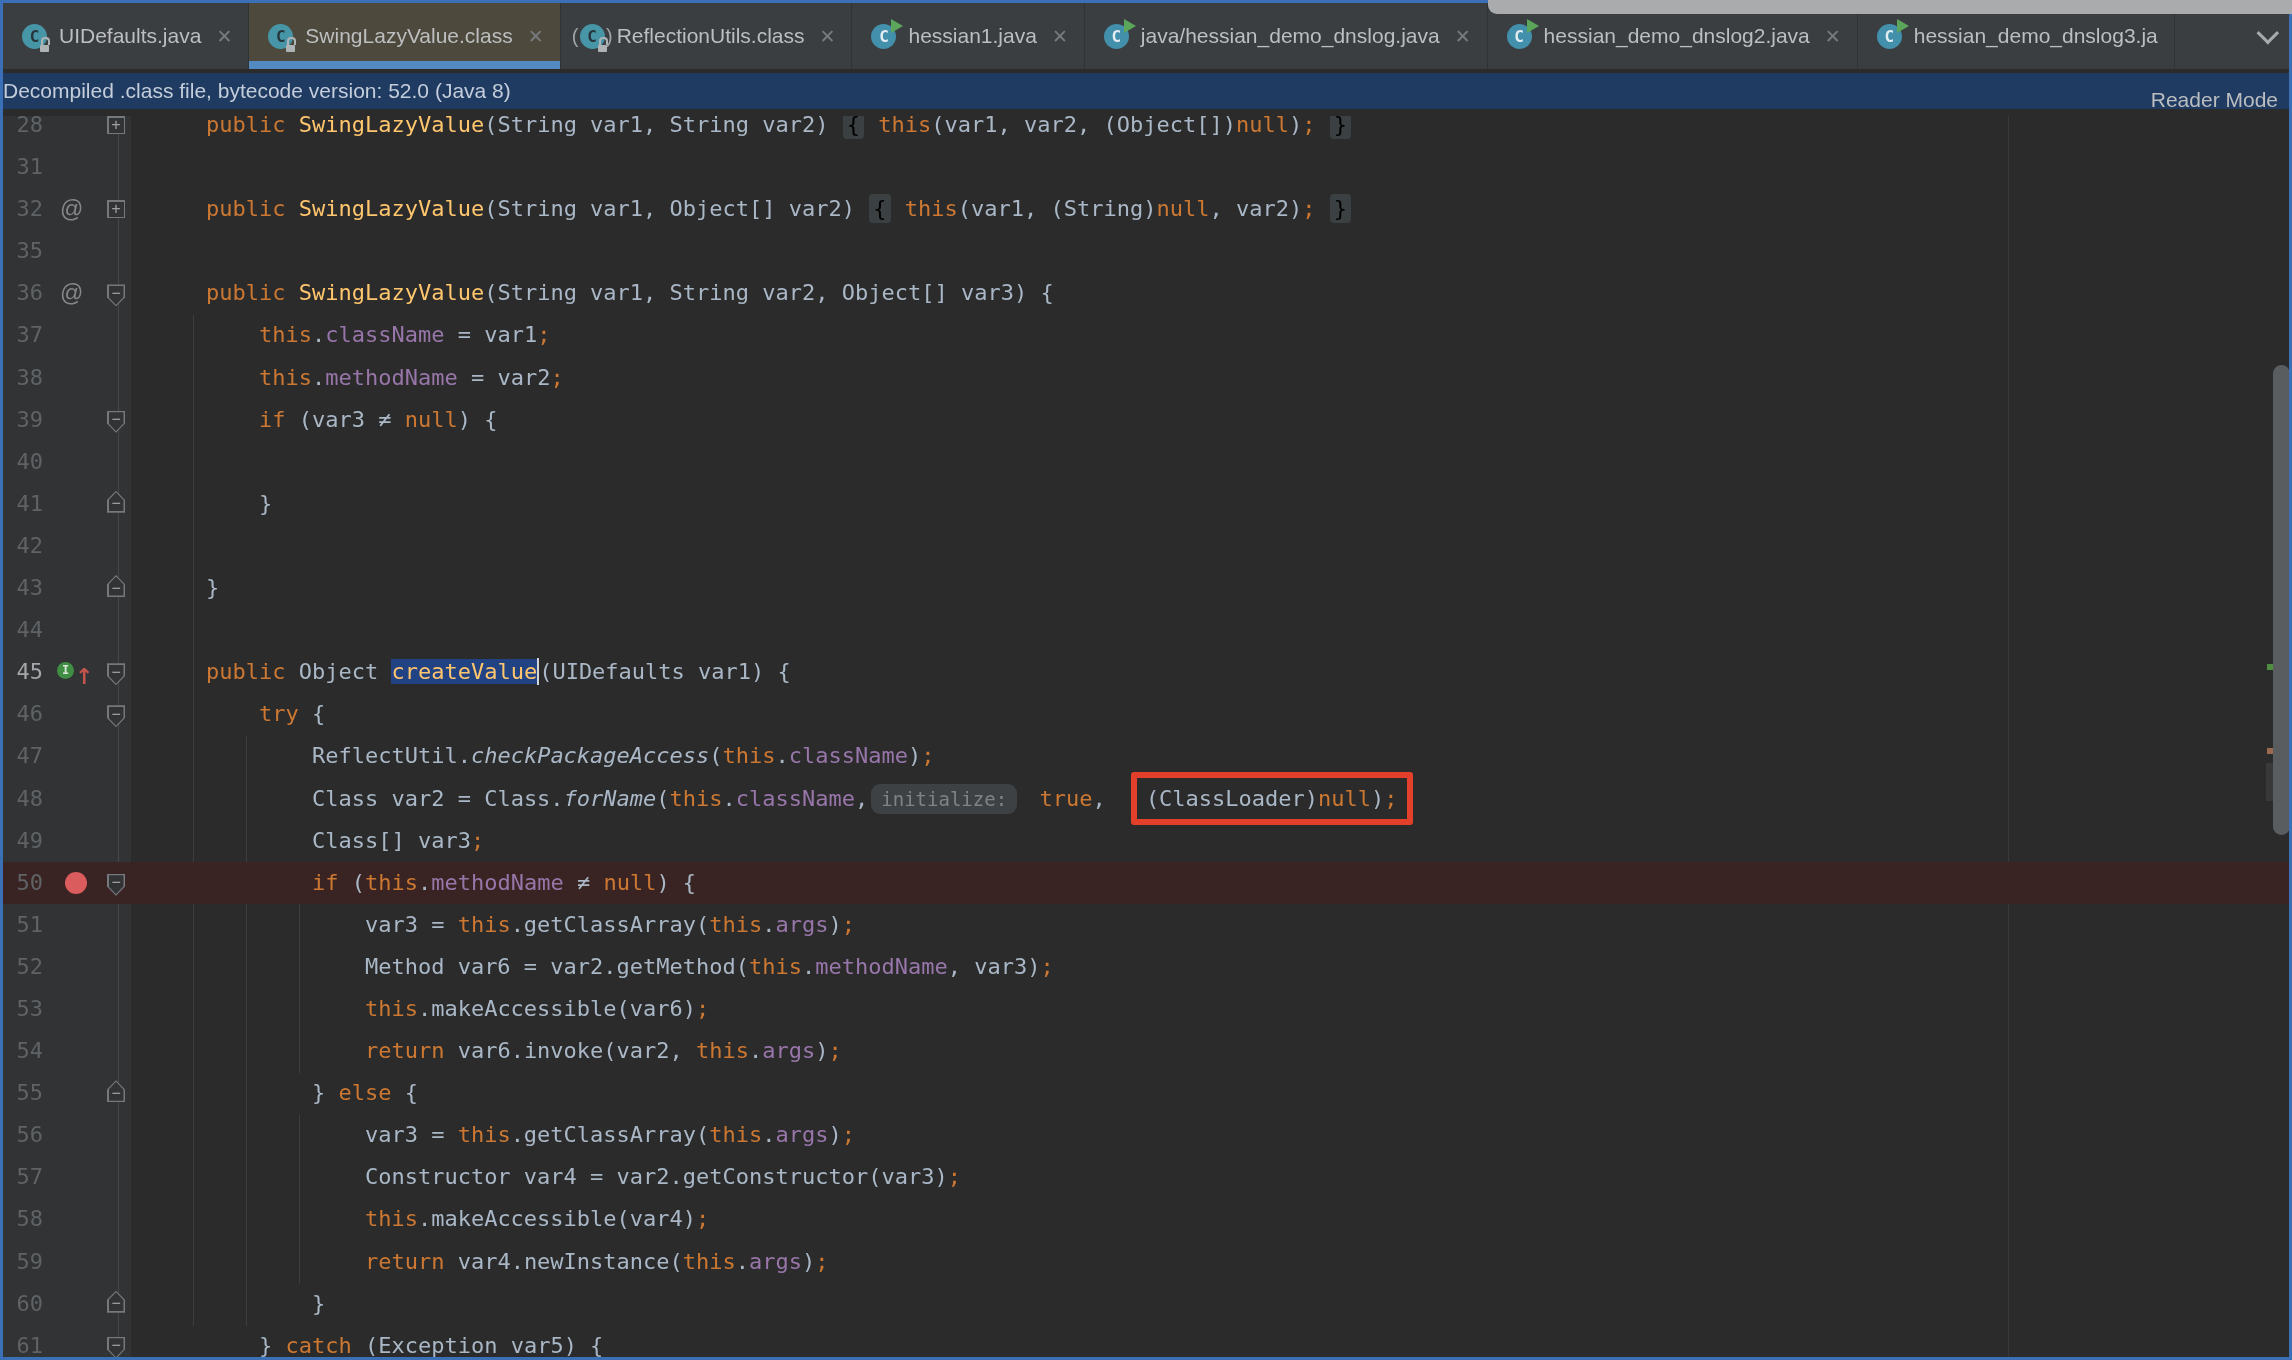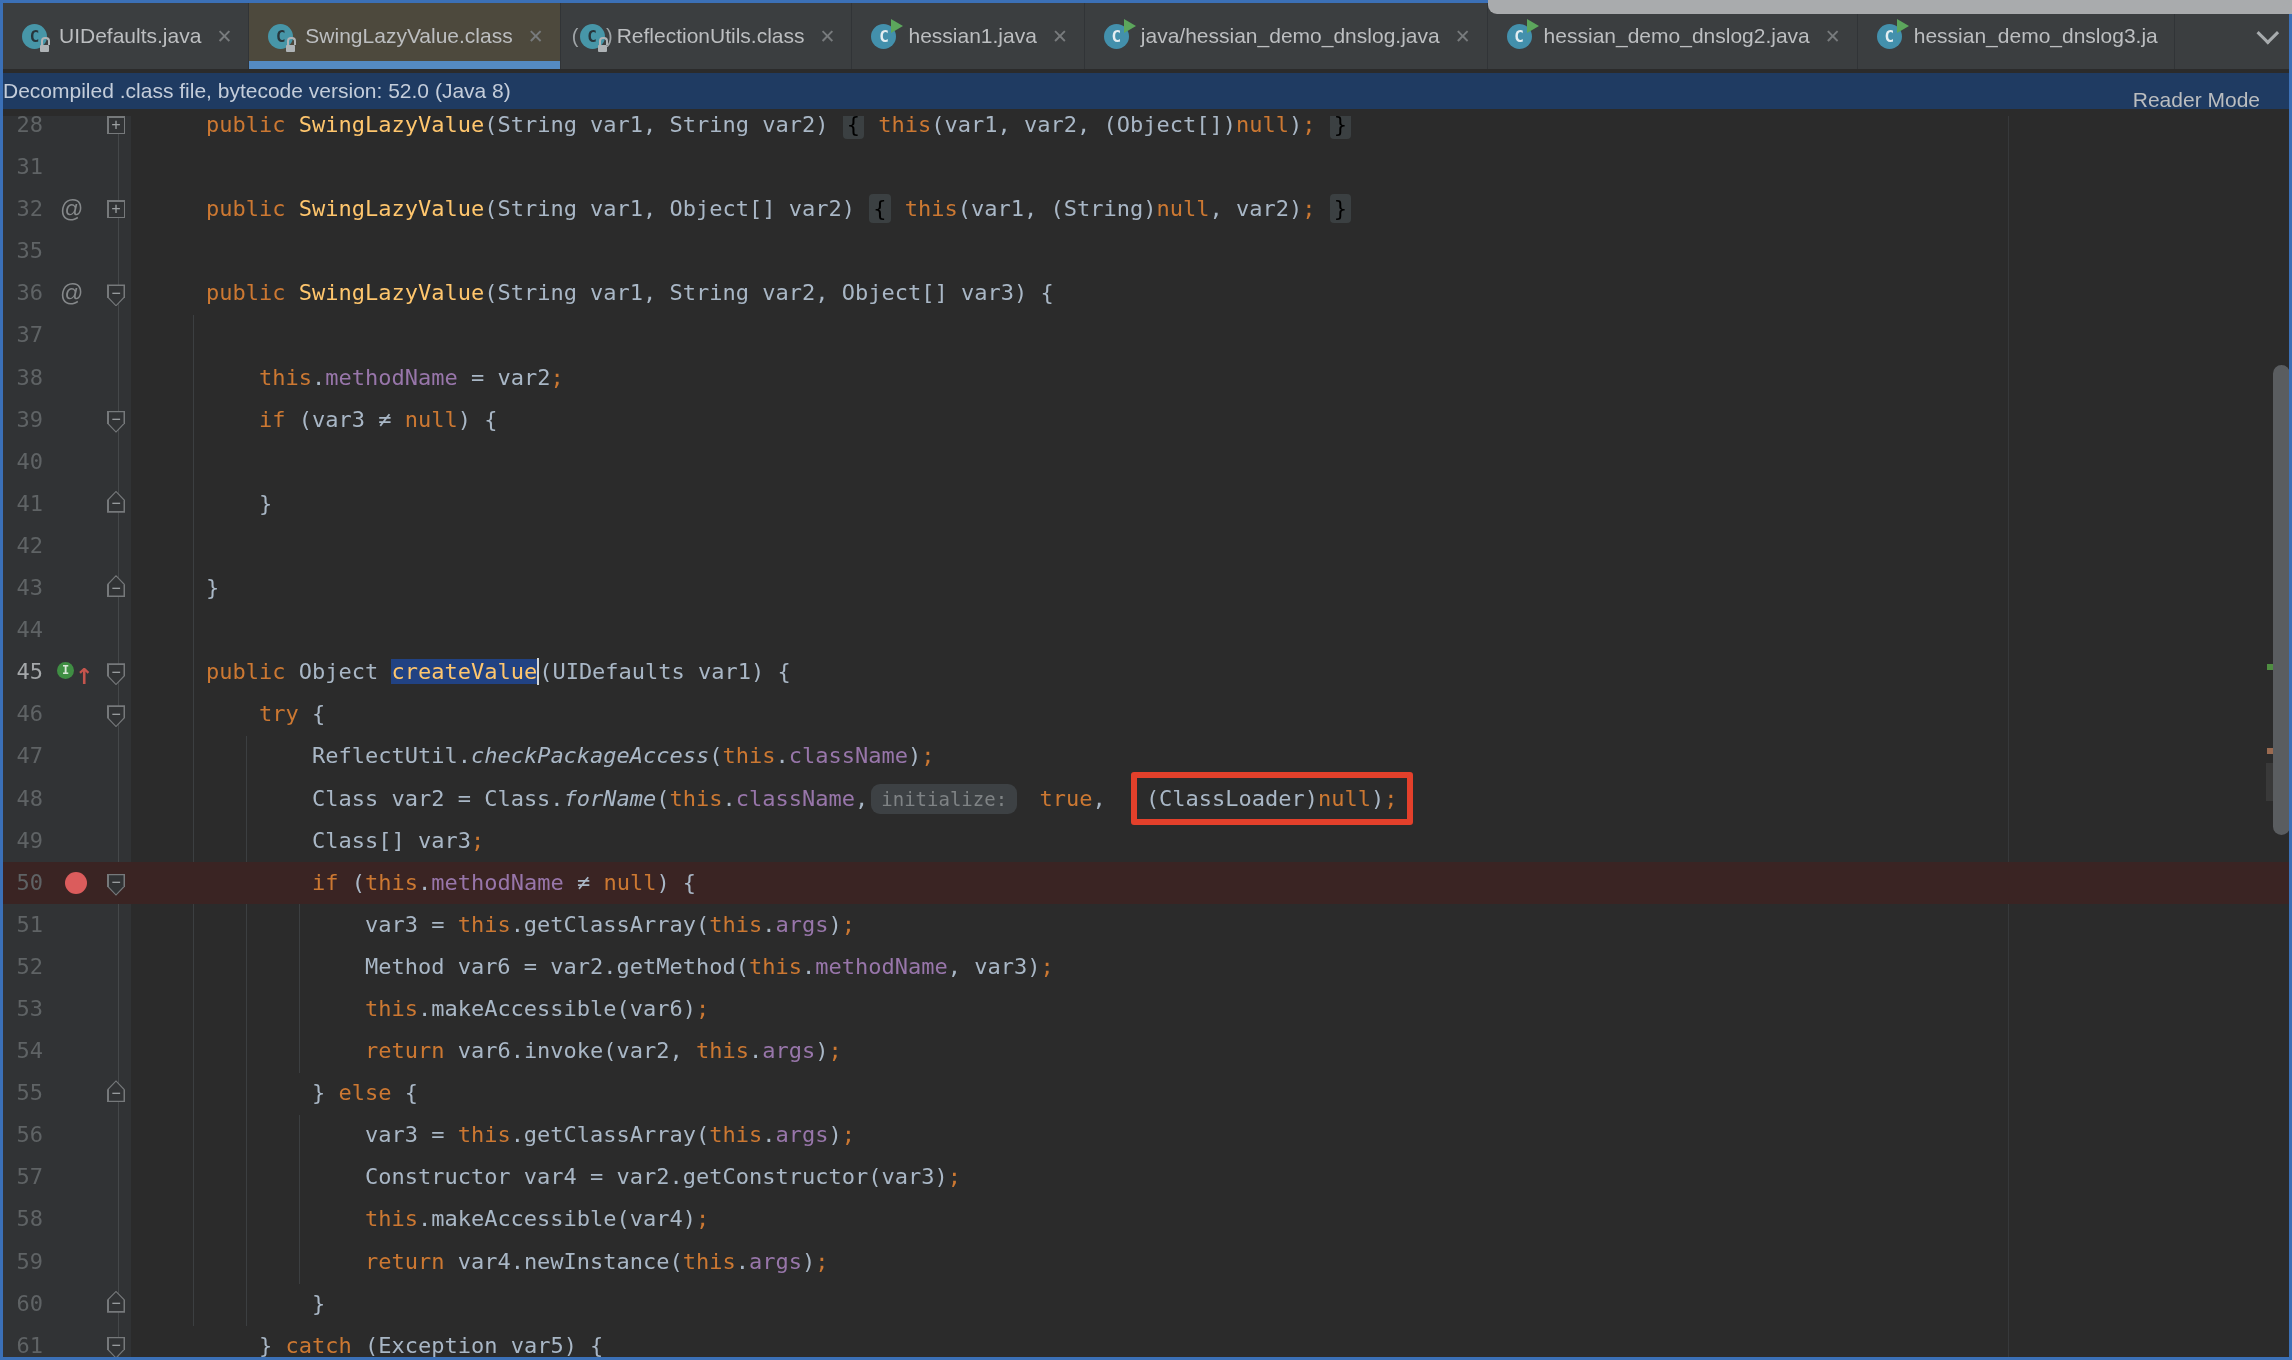--- a/index.html
+++ b/index.html
@@ -23,21 +23,21 @@
   .lock .bod{position:absolute;left:0;bottom:0;width:9px;height:7px;background:#AEB3B6;border-radius:1px;}
   .runarrow{position:absolute;top:-4px;right:-6px;width:0;height:0;
     border-top:7px solid transparent;border-bottom:7px solid transparent;border-left:12px solid #5CA65C;}
   .tabspacer{flex:1;}
   .chev{align-self:center;margin:0 16px 0 6px;width:13px;height:13px;border-right:3px solid #A7ABAD;border-bottom:3px solid #A7ABAD;
     transform:rotate(45deg) translateY(-4px);}
   .topthumb{position:absolute;top:0;left:1488px;right:0;height:14px;background:#A9ABAD;border-radius:0 0 0 9px;z-index:80;}
   
   .banner{position:absolute;top:73px;left:3px;right:3px;height:36px;background:#1F3B62;color:#C4CDDA;
     font-size:21px;display:flex;align-items:center;padding-left:0;box-sizing:border-box;z-index:20;}
-  .readermode{position:absolute;top:88px;right:32px;color:#BBBDBF;font-size:21px;z-index:30;}
+  .readermode{position:absolute;top:88px;right:14px;color:#BBBDBF;font-size:21px;z-index:30;}
   
   .editor{position:absolute;top:116px;left:3px;right:3px;bottom:3px;background:#2B2B2B;overflow:hidden;
     font-family:"DejaVu Sans Mono",monospace;font-size:22px;}
   .gutterbg{position:absolute;left:0;top:0;bottom:0;width:128px;background:#313335;}
   .foldline{position:absolute;left:115px;top:0;bottom:0;width:1px;background:#45484A;}
   .iguide{position:absolute;width:1px;background:#3C3F41;}
   .mguide{position:absolute;left:2005px;top:0;bottom:0;width:1px;background:#37393B;}
   .rows{position:absolute;left:0;right:0;top:-12px;}
   .line{position:relative;height:42.1px;line-height:42.1px;}
   .line.bprow{background:#3A2423;}
@@ -185,20 +185,21 @@
       <div class="line">
         <span class="num">36</span>
         <span class="gat">@</span>
         <span class="fm f-start">
           <span class="fi">−</span>
         </span>
         <span class="codeln"><span class="t-def">    </span><span class="t-kw">public</span><span class="t-def"> </span><span class="t-fn">SwingLazyValue</span><span class="t-def">(String var1, String var2, Object[] var3) {</span></span>
       </div>
       <div class="line">
         <span class="num">37</span>
+        <span class="codeln"><span class="t-def">        </span><span class="t-kw">this</span><span class="t-def">.</span><span class="t-fld">className</span><span class="t-def"> = var1</span><span class="t-smi">;</span></span>
       </div>
       <div class="line">
         <span class="num">38</span>
         <span class="codeln"><span class="t-def">        </span><span class="t-kw">this</span><span class="t-def">.</span><span class="t-fld">methodName</span><span class="t-def"> = var2</span><span class="t-smi">;</span></span>
       </div>
       <div class="line">
         <span class="num">39</span>
         <span class="fm f-start">
           <span class="fi">−</span>
         </span>

